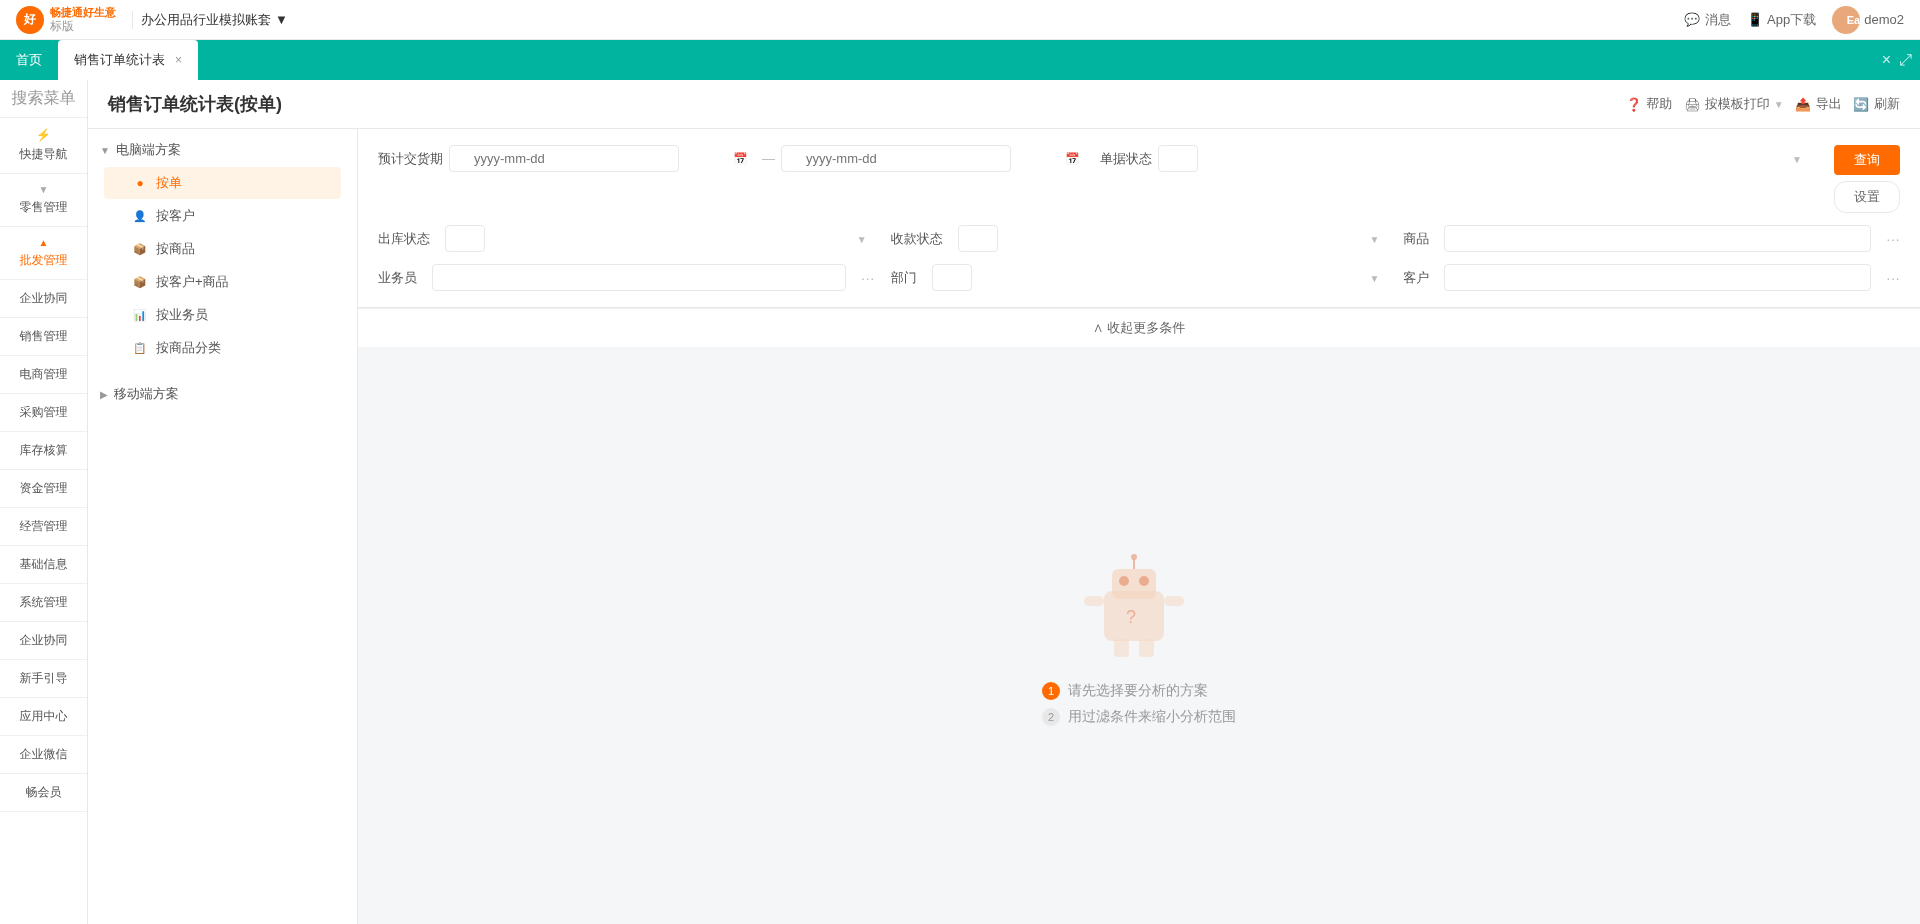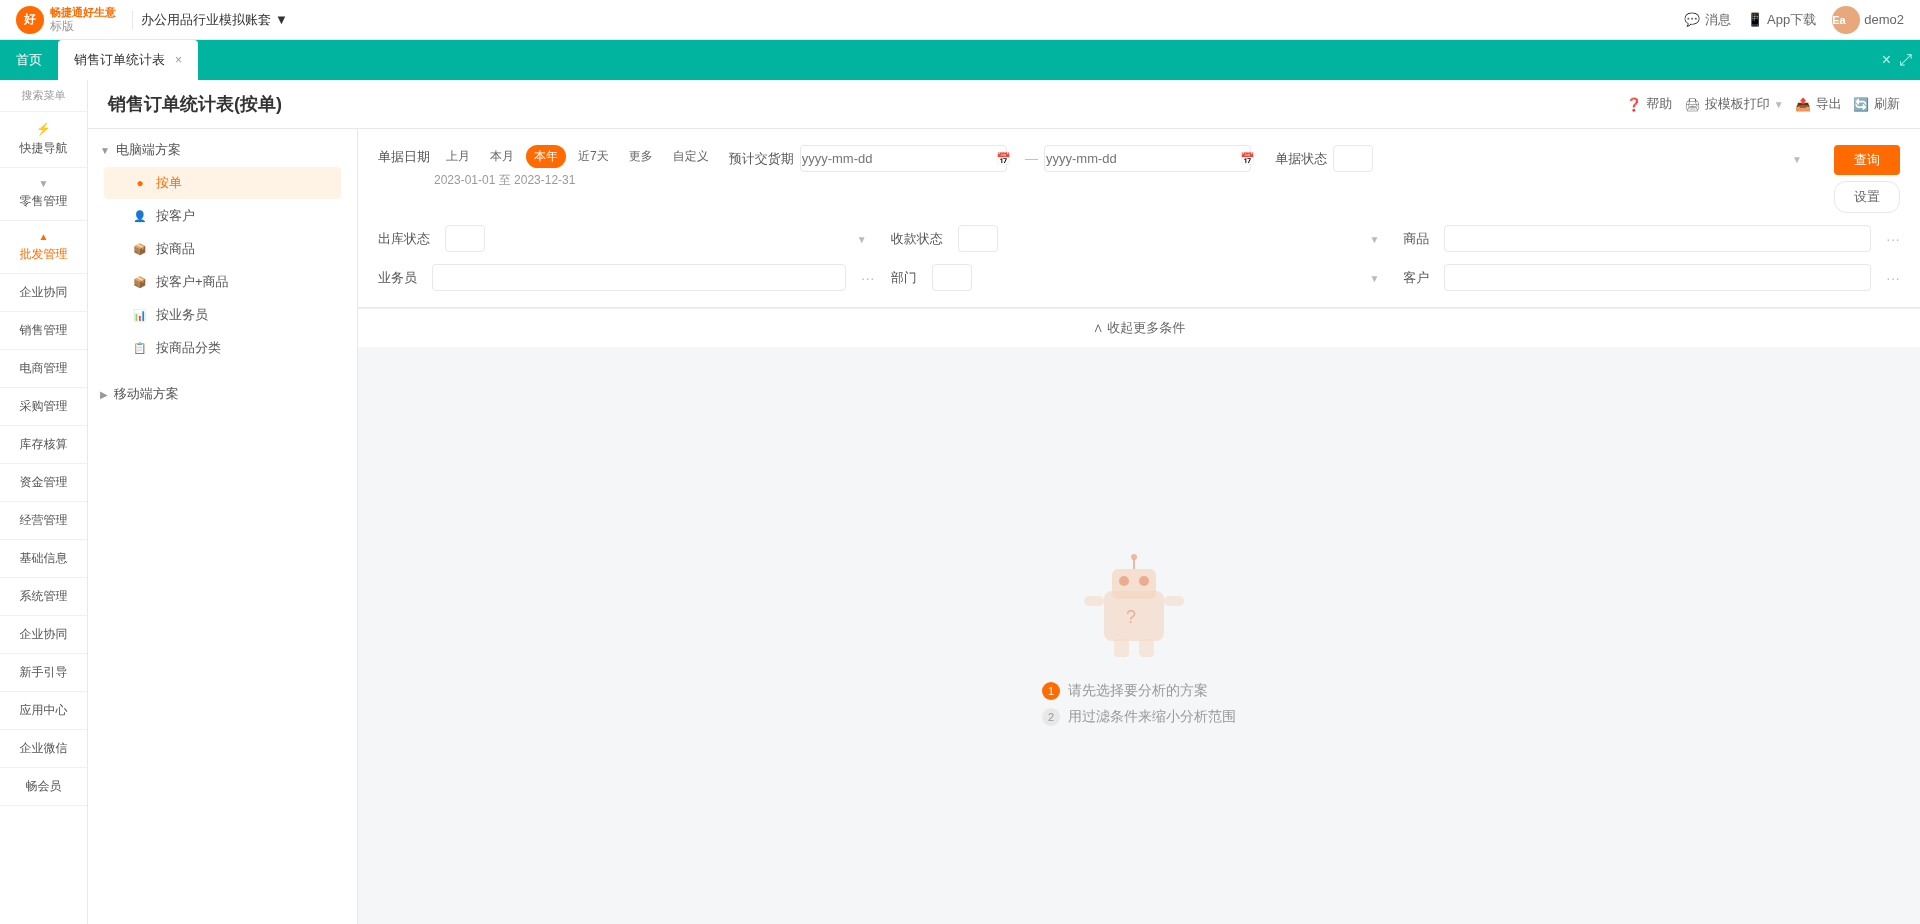--- a/index.html
+++ b/index.html
@@ -6,21 +6,21 @@
     body { font-family: "Microsoft YaHei", "PingFang SC", sans-serif; font-size: 13px; background: #f5f5f5; color: #333; height: 924px; overflow: hidden; display: flex; flex-direction: column; }
 
     
     .top-bar { height: 40px; background: #fff; display: flex; align-items: center; justify-content: space-between; padding: 0 16px; border-bottom: 1px solid #e8e8e8; flex-shrink: 0; }
     .top-bar-left { display: flex; align-items: center; gap: 8px; }
     .logo-area { display: flex; align-items: center; gap: 6px; }
     .logo-icon { width: 28px; height: 28px; background: #ff6b00; border-radius: 50%; display: flex; align-items: center; justify-content: center; color: white; font-size: 12px; font-weight: bold; }
     .app-selector { display: flex; align-items: center; gap: 4px; color: #333; font-size: 13px; cursor: pointer; padding: 0 8px; border-left: 1px solid #e8e8e8; margin-left: 8px; }
     .top-bar-right { display: flex; align-items: center; gap: 16px; color: #666; font-size: 13px; }
     .top-bar-right-item { display: flex; align-items: center; gap: 4px; cursor: pointer; }
-    .user-avatar { width: 28px; height: 28px; background: #e8a87c; border-radius: 50%; display: flex; align-items: center; justify-content: flex-start; color: white; font-size: 11px; font-weight: bold; }
+    .user-avatar { width: 28px; height: 28px; background: #e8a87c; border-radius: 50%; display: flex; align-items: center; justify-content: flex-end; color: white; font-size: 11px; font-weight: bold; }
 
     
     .tab-bar { height: 40px; background: #00b4a0; display: flex; align-items: center; padding: 0 0; flex-shrink: 0; }
     .tab-item { height: 40px; display: flex; align-items: center; padding: 0 16px; cursor: pointer; color: rgba(255,255,255,0.8); font-size: 13px; gap: 6px; }
     .tab-item.active { background: #fff; color: #333; border-radius: 4px 4px 0 0; }
     .tab-item.home { color: white; }
     .tab-close { font-size: 12px; color: #999; cursor: pointer; margin-left: 4px; }
     .tab-bar-actions { margin-left: auto; display: flex; align-items: center; gap: 8px; padding-right: 8px; }
     .tab-bar-btn { color: rgba(255,255,255,0.8); cursor: pointer; font-size: 16px; }
 
@@ -64,21 +64,21 @@
     .filter-area { background: #fff; padding: 16px 20px; border-bottom: 1px solid #e8e8e8; flex-shrink: 0; }
     .filter-row { display: flex; align-items: center; gap: 16px; margin-bottom: 12px; }
     .filter-row:last-child { margin-bottom: 0; }
     .filter-item { display: flex; align-items: center; gap: 15px; flex: 1; min-width: 0; }
     .filter-label { color: #555; font-size: 13px; white-space: nowrap; flex-shrink: 0; }
     .filter-input { border: 1px solid #e8e8e8; border-radius: 4px; padding: 5px 10px; font-size: 13px; color: #333; background: #fff; flex: 1; min-width: 0; outline: none; }
     .filter-input::placeholder { color: #bbb; }
     .filter-select { border: 1px solid #e8e8e8; border-radius: 4px; padding: 5px 28px 5px 10px; font-size: 13px; color: #333; background: #fff; flex: 1; min-width: 0; appearance: none; outline: none; cursor: pointer; position: relative; }
     .filter-select-wrap { flex: 1; position: relative; min-width: 0; }
     .filter-select-wrap .chevron { position: absolute; right: 8px; top: 50%; transform: translateY(-50%); color: #bbb; font-size: 10px; pointer-events: none; }
-    .filter-date-input { border: 1px solid #e8e8e8; border-radius: 4px; padding: 5px 28px 5px 1px; font-size: 13px; color: #bbb; background: #fff; flex: 1; outline: none; position: relative; }
+    .filter-date-input { border: 1px solid #e8e8e8; border-radius: 4px; padding: 5px 28px 5px 24px; font-size: 13px; color: #bbb; background: #fff; flex: 1; outline: none; position: relative; }
     .filter-date-wrap { position: relative; flex: 1; }
     .filter-date-wrap .cal-icon { position: absolute; right: 8px; top: 50%; transform: translateY(-50%); color: #bbb; font-size: 12px; pointer-events: none; }
     .filter-separator { color: #bbb; }
     .date-tabs { display: flex; align-items: center; gap: 4px; flex-shrink: 0; }
     .date-tab { padding: 3px 8px; border-radius: 3px; font-size: 12px; color: #666; cursor: pointer; }
     .date-tab.active { background: #ff6b00; color: #fff; border-radius: 12px; }
     .filter-dots { color: #bbb; cursor: pointer; font-size: 14px; }
     .action-buttons { display: flex; flex-direction: column; gap: 6px; margin-left: 12px; flex-shrink: 0; }
     .btn-query { background: #ff6b00; color: white; border: none; border-radius: 4px; padding: 6px 20px; font-size: 13px; cursor: pointer; white-space: nowrap; }
     .btn-settings { background: #fff; color: #666; border: 1px solid #e8e8e8; border-radius: 12px; padding: 6px 16px; font-size: 13px; cursor: pointer; white-space: nowrap; }
@@ -139,21 +139,21 @@
   <div class="tab-bar-actions">
     <span class="tab-bar-btn">×</span>
     <span class="tab-bar-btn">⤢</span>
   </div>
 </div>
 
 <div class="main-layout">
 
   <div class="sidebar">
     <div class="sidebar-item" style="padding:8px;">
-      <span style="font-size:11px;color:#999;">搜索菜单</span>
+      <span style="font-size:16px;color:#999;">搜索菜单</span>
     </div>
     <div class="sidebar-item">
       <span style="font-size:12px;">⚡</span>
       <span class="sidebar-item-label">快捷导航</span>
     </div>
     <div class="sidebar-item">
       <span style="font-size:10px;color:#aaa;">▼</span>
       <span class="sidebar-item-label">零售管理</span>
     </div>
     <div class="sidebar-item" style="color:#ff6b00;">
@@ -272,36 +272,20 @@
             <span>移动端方案</span>
           </div>
         </div>
       </div>
 
       <div class="filter-panel">
 
         <div class="filter-area">
 
           <div style="display:flex;align-items:flex-start;gap:12px;margin-bottom:12px;">
-            <div style="display:flex;flex-direction:column;gap:4px;flex:0 0 auto;">
-              <div style="display:flex;align-items:center;gap:8px;">
-                <span class="filter-label">单据日期</span>
-                <div class="date-tabs">
-                  <span class="date-tab">上月</span>
-                  <span class="date-tab">本月</span>
-                  <span class="date-tab active">本年</span>
-                  <span class="date-tab">近7天</span>
-                  <span class="date-tab">更多</span>
-                  <span class="date-tab">自定义</span>
-                </div>
-              </div>
-              <div style="padding-left:56px;">
-                <span style="font-size:12px;color:#999;">2023-01-01 至 2023-12-31</span>
-              </div>
-            </div>
 
             <div style="display:flex;align-items:center;gap:6px;flex:1;">
               <span class="filter-label">预计交货期</span>
               <div class="filter-date-wrap">
                 <input class="filter-date-input" type="text" placeholder="yyyy-mm-dd" style="">
                 <span class="cal-icon">📅</span>
               </div>
               <span class="filter-separator">—</span>
               <div class="filter-date-wrap">
                 <input class="filter-date-input" type="text" placeholder="yyyy-mm-dd" style="">

